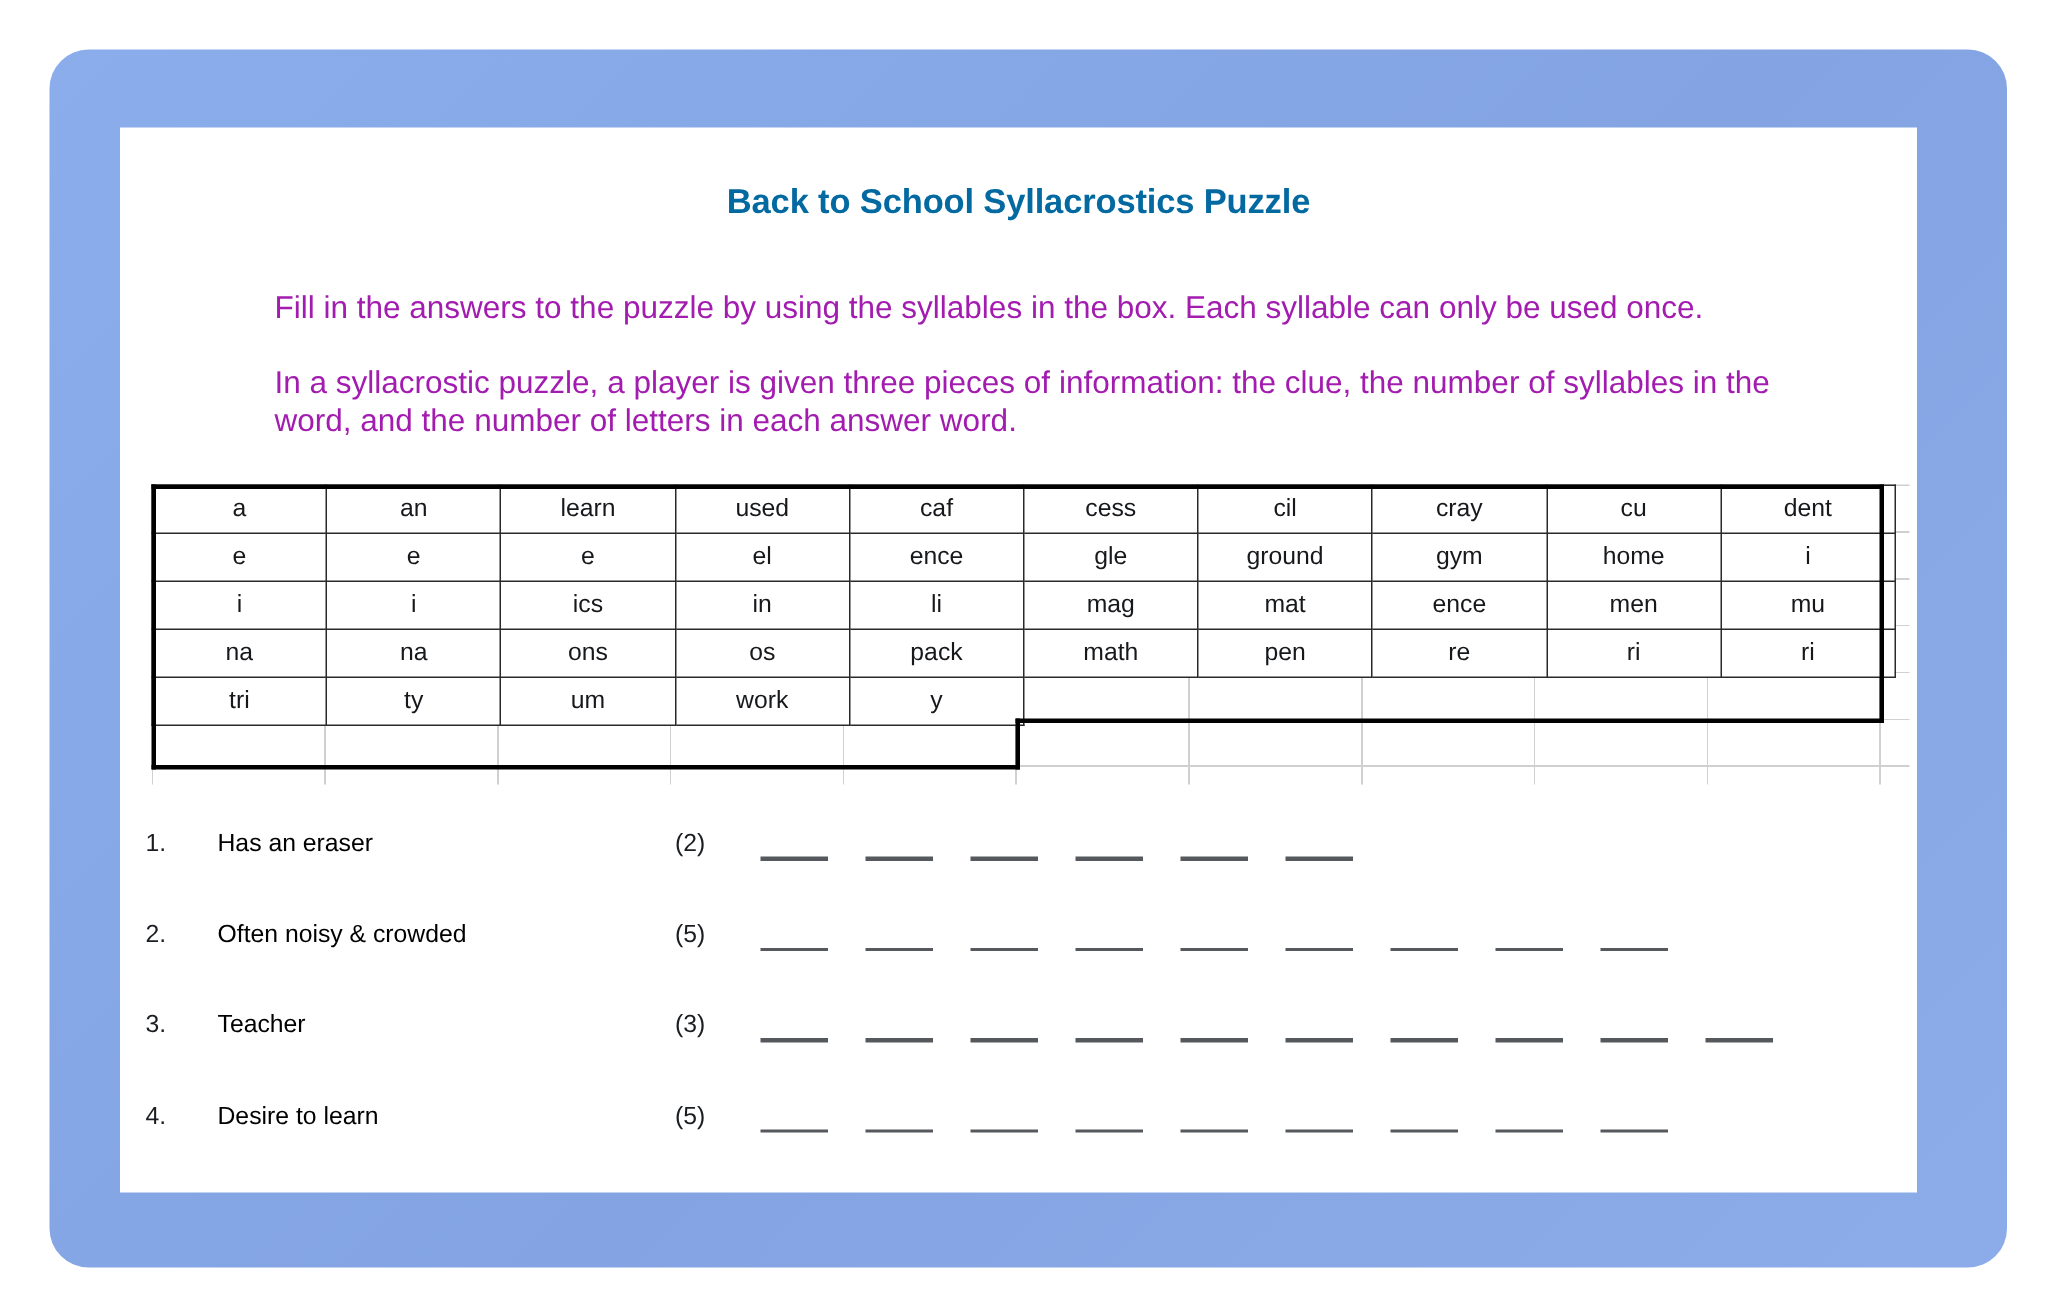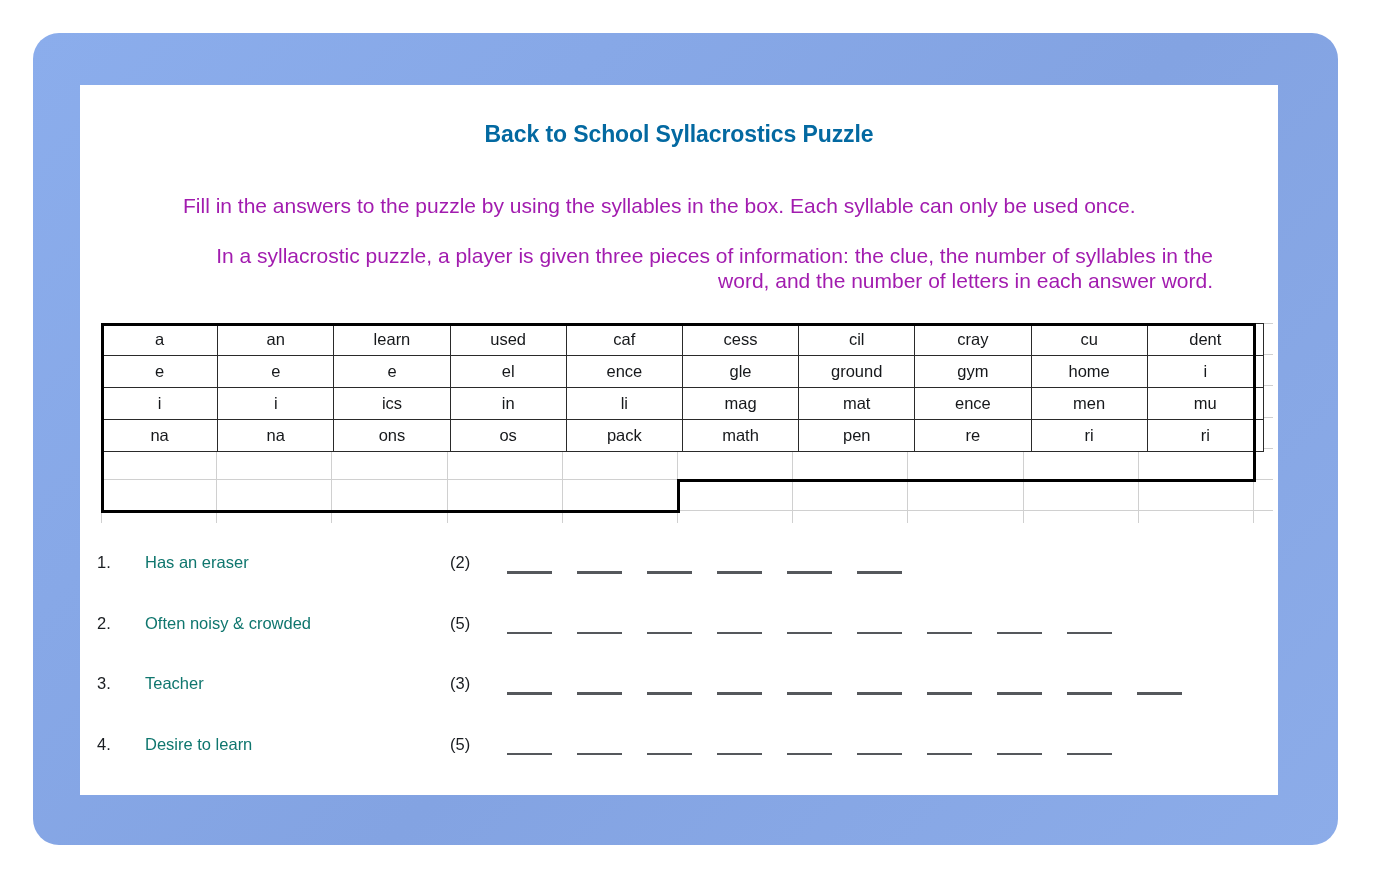--- a/index.html
+++ b/index.html
@@ -52,21 +52,21 @@
   .instruction {
     position: absolute;
     left: 85px;
     width: 1030px;
     font-size: 21px;
     line-height: 25px;
     color: #a21caf;
     margin-left: 18px;
   }
   #instruction-1 { top: 108px; }
-  #instruction-2 { top: 158px; text-align: right; }
+  #instruction-2 { top: 158px; }
 
   
   #syllable-grid-wrap {
     position: absolute;
     left: 5px;
     top: 223px;
     width: 1190px;
     height: 215px;
   }
   
@@ -125,21 +125,21 @@
     left: 17px;
     top: 0;
     font-size: 16.5px;
     color: #1a1d21;
   }
   .clue-text {
     position: absolute;
     left: 65px;
     top: 0;
     font-size: 16.5px;
-    color: #0f766e;
+    color: #000000;
     white-space: nowrap;
   }
   .clue-count {
     position: absolute;
     left: 370px;
     top: 0;
     font-size: 16.5px;
     color: #1a1d21;
   }
   .blank-group {
@@ -213,20 +213,32 @@
             <td>na</td>
             <td>na</td>
             <td>ons</td>
             <td>os</td>
             <td>pack</td>
             <td>math</td>
             <td>pen</td>
             <td>re</td>
             <td>ri</td>
             <td>ri</td>
+          </tr>
+          <tr>
+            <td>tri</td>
+            <td>ty</td>
+            <td>um</td>
+            <td>work</td>
+            <td>y</td>
+            <td class="empty-cell"></td>
+            <td class="empty-cell"></td>
+            <td class="empty-cell"></td>
+            <td class="empty-cell"></td>
+            <td class="empty-cell"></td>
           </tr>
         </tbody>
     </table>
   <div class="bold-edge" style="left: 16px; top: 15px; width: 1155.2px; height: 3.2px;"></div>
       <div class="bold-edge" style="left: 16px; top: 15px; width: 3.2px; height: 190.4px;"></div>
       <div class="bold-edge" style="left: 1168px; top: 15px; width: 3.2px; height: 159.2px;"></div>
       <div class="bold-edge" style="left: 592px; top: 171px; width: 579.2px; height: 3.2px;"></div>
       <div class="bold-edge" style="left: 592px; top: 171px; width: 3.2px; height: 34.4px;"></div>
       <div class="bold-edge" style="left: 16px; top: 202.2px; width: 579.2px; height: 3.2px;"></div>
     </div>

